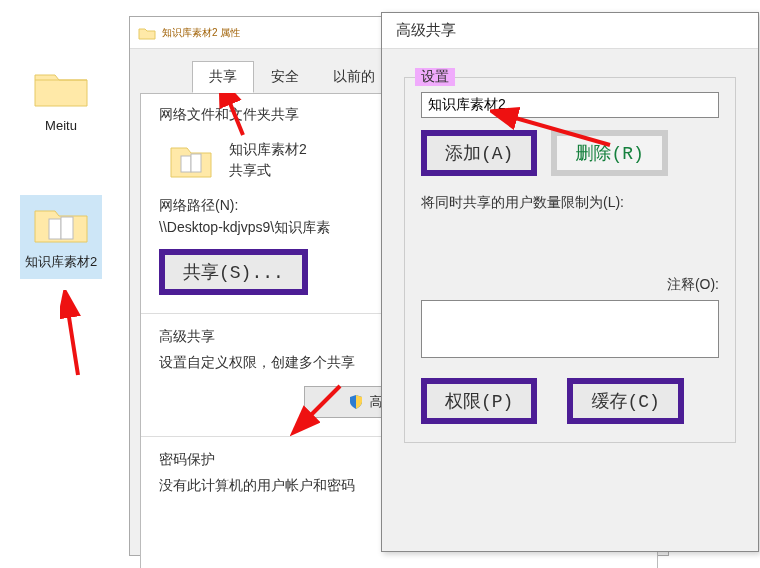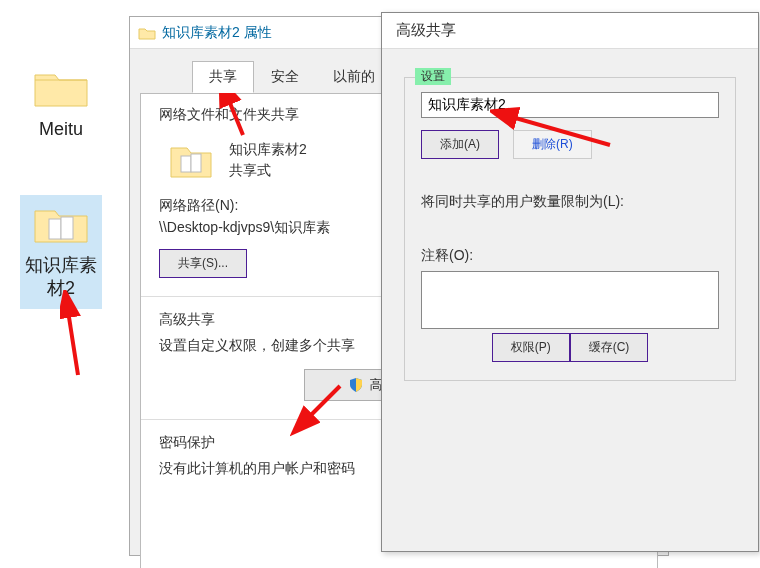--- a/index.html
+++ b/index.html
@@ -1,65 +1,65 @@
 <!DOCTYPE html>
 <html><head>
 <meta charset="utf-8">
 <style>
   * { box-sizing: border-box; font-family: "Microsoft YaHei", "Segoe UI", sans-serif; }
   body { margin: 0; width: 760px; height: 568px; background: #fff; position: relative; overflow: hidden; font-size: 13px; color: #333; }
 
   
   .desktop-icon { position: absolute; width: 82px; text-align: center; }
   .desktop-icon .folder-svg { margin: 0 auto; }
-  .desktop-icon .label { margin-top: 4px; font-size: 18px; color: #222; line-height: 1.3; }
+  .desktop-icon .label { margin-top: 4px; font-size: 13px; color: #222; line-height: 1.3; }
   .desktop-icon.selected { background: #cde6f7; }
 
   
   .prop-window { position: absolute; left: 129px; top: 16px; width: 540px; height: 540px; background: #f0f0f0; border: 1px solid #aaa; }
   .prop-title { display: flex; align-items: center; height: 32px; padding: 0 8px; background: #fff; border-bottom: 1px solid #ddd; }
   .prop-title .folder-mini { margin-right: 6px; }
-  .prop-title span { color: #0369a1; font-size: 14px; }
+  .prop-title span { color: #a16207; font-size: 10px; }
   .close-x { position: absolute; right: 10px; top: 6px; font-size: 18px; color: #666; cursor: pointer; }
 
   .tabs { display: flex; padding: 12px 10px 0 18px; background: #f0f0f0; }
   .tab { padding: 6px 16px; font-size: 14px; border: 1px solid transparent; cursor: pointer; }
   .tab.active { background: #fff; border: 1px solid #bbb; border-bottom: 1px solid #fff; position: relative; z-index: 2; margin-left: 44px; }
   .tab-body { margin: 0 10px 10px; background: #fff; border: 1px solid #bbb; height: 480px; position: relative; padding: 12px 18px; }
 
   .section { margin-bottom: 18px; }
   .section-title { font-size: 14px; margin-bottom: 8px; }
   .divider { border-top: 1px solid #ddd; margin: 14px -18px; }
 
   .share-block { display: flex; align-items: center; gap: 14px; padding: 4px 0 10px 8px; }
   .share-text div { font-size: 14px; line-height: 1.5; }
 
   .net-path { font-size: 14px; line-height: 1.6; }
-  .btn { display: inline-block; padding: 5px 18px; background: #e9e9e9; border: 1px solid #4c1d95; font-size: 12px; cursor: pointer; }
+  .btn { display: inline-block; padding: 5px 18px; background: #e9e9e9; border: 6px solid #4c1d95; font-size: 18px; cursor: pointer; font-family: Liberation Mono, monospace; }
 
   .desc { font-size: 14px; margin: 8px 0 14px; }
 
   .adv-btn { display: flex; align-items: center; justify-content: center; gap: 6px; width: 190px; padding: 6px 10px; background: #e9e9e9; border: 1px solid #adadad; margin: 0 auto; cursor: pointer; }
   .shield { display:inline-block; }
 
   
   .adv-window { position: absolute; left: 381px; top: 12px; width: 378px; height: 540px; background: #f0f0f0; border: 1px solid #888; box-shadow: 2px 2px 6px rgba(0,0,0,0.2); }
   .adv-title { padding: 8px 14px; font-size: 15px; background: #fff; border-bottom: 1px solid #ddd; }
   .adv-body { padding: 20px 22px 10px; font-size: 14px; }
   .chk { display: flex; align-items: center; gap: 6px; margin-bottom: 16px; }
   .chk input { width: 15px; height: 15px; }
   .group { border: 1px solid #ccc; padding: 14px 16px 18px; position: relative; margin-top: 8px; }
-  .group-legend { position: absolute; top: -10px; left: 10px; background: #86efac; padding: 0 6px; font-size: 12px; }
+  .group-legend { position: absolute; top: -10px; left: 10px; background: #f0abfc; padding: 0 6px; font-size: 14px; }
   .field-label { margin-bottom: 6px; }
   .text-input { width: 100%; padding: 4px 6px; border: 1px solid #888; background: #fff; font-size: 14px; }
   .btn-row { display: flex; gap: 14px; margin-top: 12px; }
-  .btn-row .btn.disabled { color: #1d4ed8; border-color: #ccc; background: #f3f3f3; cursor: default; }
-  .limit { margin-top: 34px; }
+  .btn-row .btn.disabled { color: #15803d; border-color: #ccc; background: #f3f3f3; cursor: default; }
+  .limit { margin-top: 18px; }
   .comment-box { width: 100%; height: 58px; border: 1px solid #888; background: #fff; margin-top: 4px; }
-  .bottom-btns { display: flex; margin-top: 4px; justify-content: center; }
+  .bottom-btns { display: flex; gap: 30px; margin-top: 20px; }
 
   
   .arrow { position: absolute; pointer-events: none; }
 
 </style>
 </head>
 <body>
 
 <div class="desktop-icon" style="left:20px; top:65px;">
   <svg class="folder-svg" width="60" height="46">
@@ -148,21 +148,21 @@
 
       <input class="text-input" value="知识库素材2" style="">
 
       <div class="btn-row">
         <span class="btn">添加(A)</span>
         <span class="btn disabled">删除(R)</span>
       </div>
 
       <div class="limit">将同时共享的用户数量限制为(L):</div>
 
-      <div style="margin-top:36px;">
+      <div style="margin-top:64px;text-align:right;">
         <div class="field-label">注释(O):</div>
         <div class="comment-box"></div>
       </div>
 
       <div class="bottom-btns">
         <span class="btn">权限(P)</span>
         <span class="btn">缓存(C)</span>
       </div>
     </div>
   </div>

